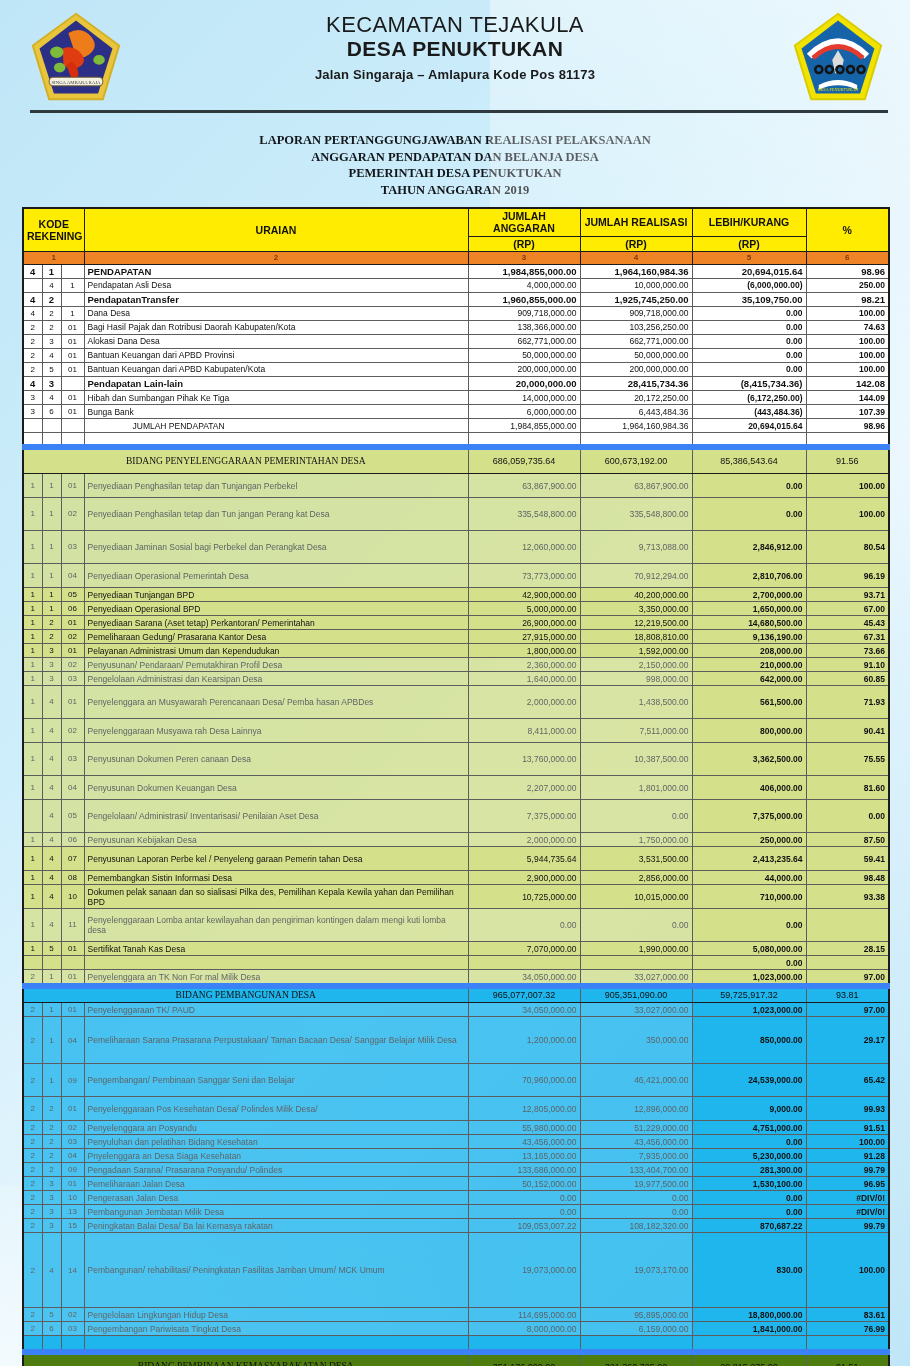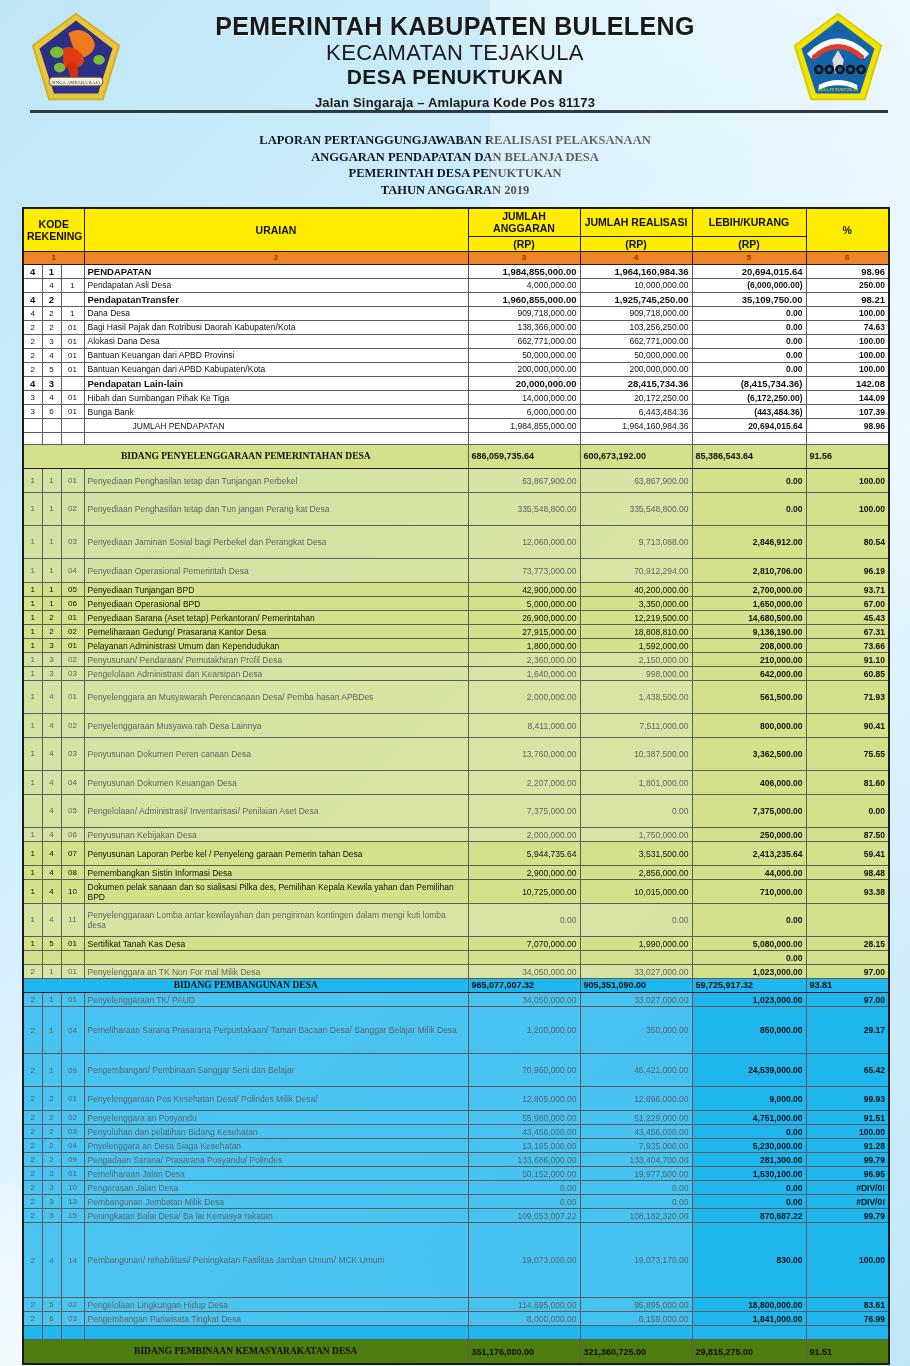--- a/index.html
+++ b/index.html
@@ -60,23 +60,23 @@
              font-weight:bold;font-size:8px;border:1px solid #1b1b1b;}
   td.r{text-align:right}
   td.l{text-align:left}
   .b{font-weight:bold}
   .code{text-align:center;font-size:8px;}
   
   .white td{background:#ffffff}
   .green td{background:#d5e08b}
   .blue td{background:#1fb6ee}
   .pink td{background:#4d7c0f}
-  .secthead td{font-family:"Liberation Serif",serif;font-weight:bold;font-size:9.5px;
-               text-align:center;border-top:1px solid #3b82f6;border-bottom:1px solid #1b1b1b;}
-  .secthead td.r{text-align:left;font-family:"Liberation Sans",sans-serif;font-size:9px;}
+  .secthead td{font-family:"Liberation Serif",serif;font-weight:normal;font-size:9.5px;
+               text-align:center;border-top:6px solid #3b82f6;border-bottom:1px solid #1b1b1b;}
+  .secthead td.r{text-align:center;font-family:"Liberation Sans",sans-serif;font-size:9px;}
   .strong td{font-weight:bold;font-size:9.5px;}
   .faint{color:#3a3a3a;opacity:.78;}
   tr.h1 td{height:11px}
   tr.h2 td{height:21px}
   tr.h3 td{height:30px}
   tr.h4 td{height:44px}
   tr.hbig td{height:72px}
   tr.hsp td{height:9px}
 </style>
 </head>
@@ -95,21 +95,20 @@
       <ellipse cx="30" cy="44" rx="7" ry="6" fill="#7dbb3a"></ellipse>
       <ellipse cx="33" cy="60" rx="6" ry="5" fill="#7dbb3a"></ellipse>
       <ellipse cx="74" cy="52" rx="6" ry="5" fill="#7dbb3a"></ellipse>
       <path d="M46,54 q8,6 6,16 l-6,3 q-4,-10 -6,-16z" fill="#d52d0d"></path>
       <rect x="22" y="70" width="56" height="9" rx="4" fill="#f4f0e2" stroke="#6b5b2a"></rect>
       <text x="50" y="77" font-size="5" text-anchor="middle" fill="#3a3a3a" font-family="Liberation Serif, serif">SINGA AMBARA RAJA</text>
     </svg>
   </div>
 
   <div class="title-block">
-    <div class="t1">PEMERINTAH KABUPATEN BULELENG</div>
     <div class="t2">KECAMATAN TEJAKULA</div>
     <div class="t3">DESA PENUKTUKAN</div>
     <div class="t4">Jalan Singaraja – Amlapura Kode Pos 81173</div>
   </div>
 
   <div class="logo right">
     <svg viewBox="0 0 100 100" width="96" height="96">
       <polygon points="50,4 95,37 78,93 22,93 5,37" fill="#f2e200" stroke="#d9cc00" stroke-width="2"></polygon>
       <polygon points="50,11 88,40 73,87 27,87 12,40" fill="#1563a8"></polygon>
       <path d="M20,48 q30,-30 60,0" stroke="#ffffff" stroke-width="7" fill="none"></path>

